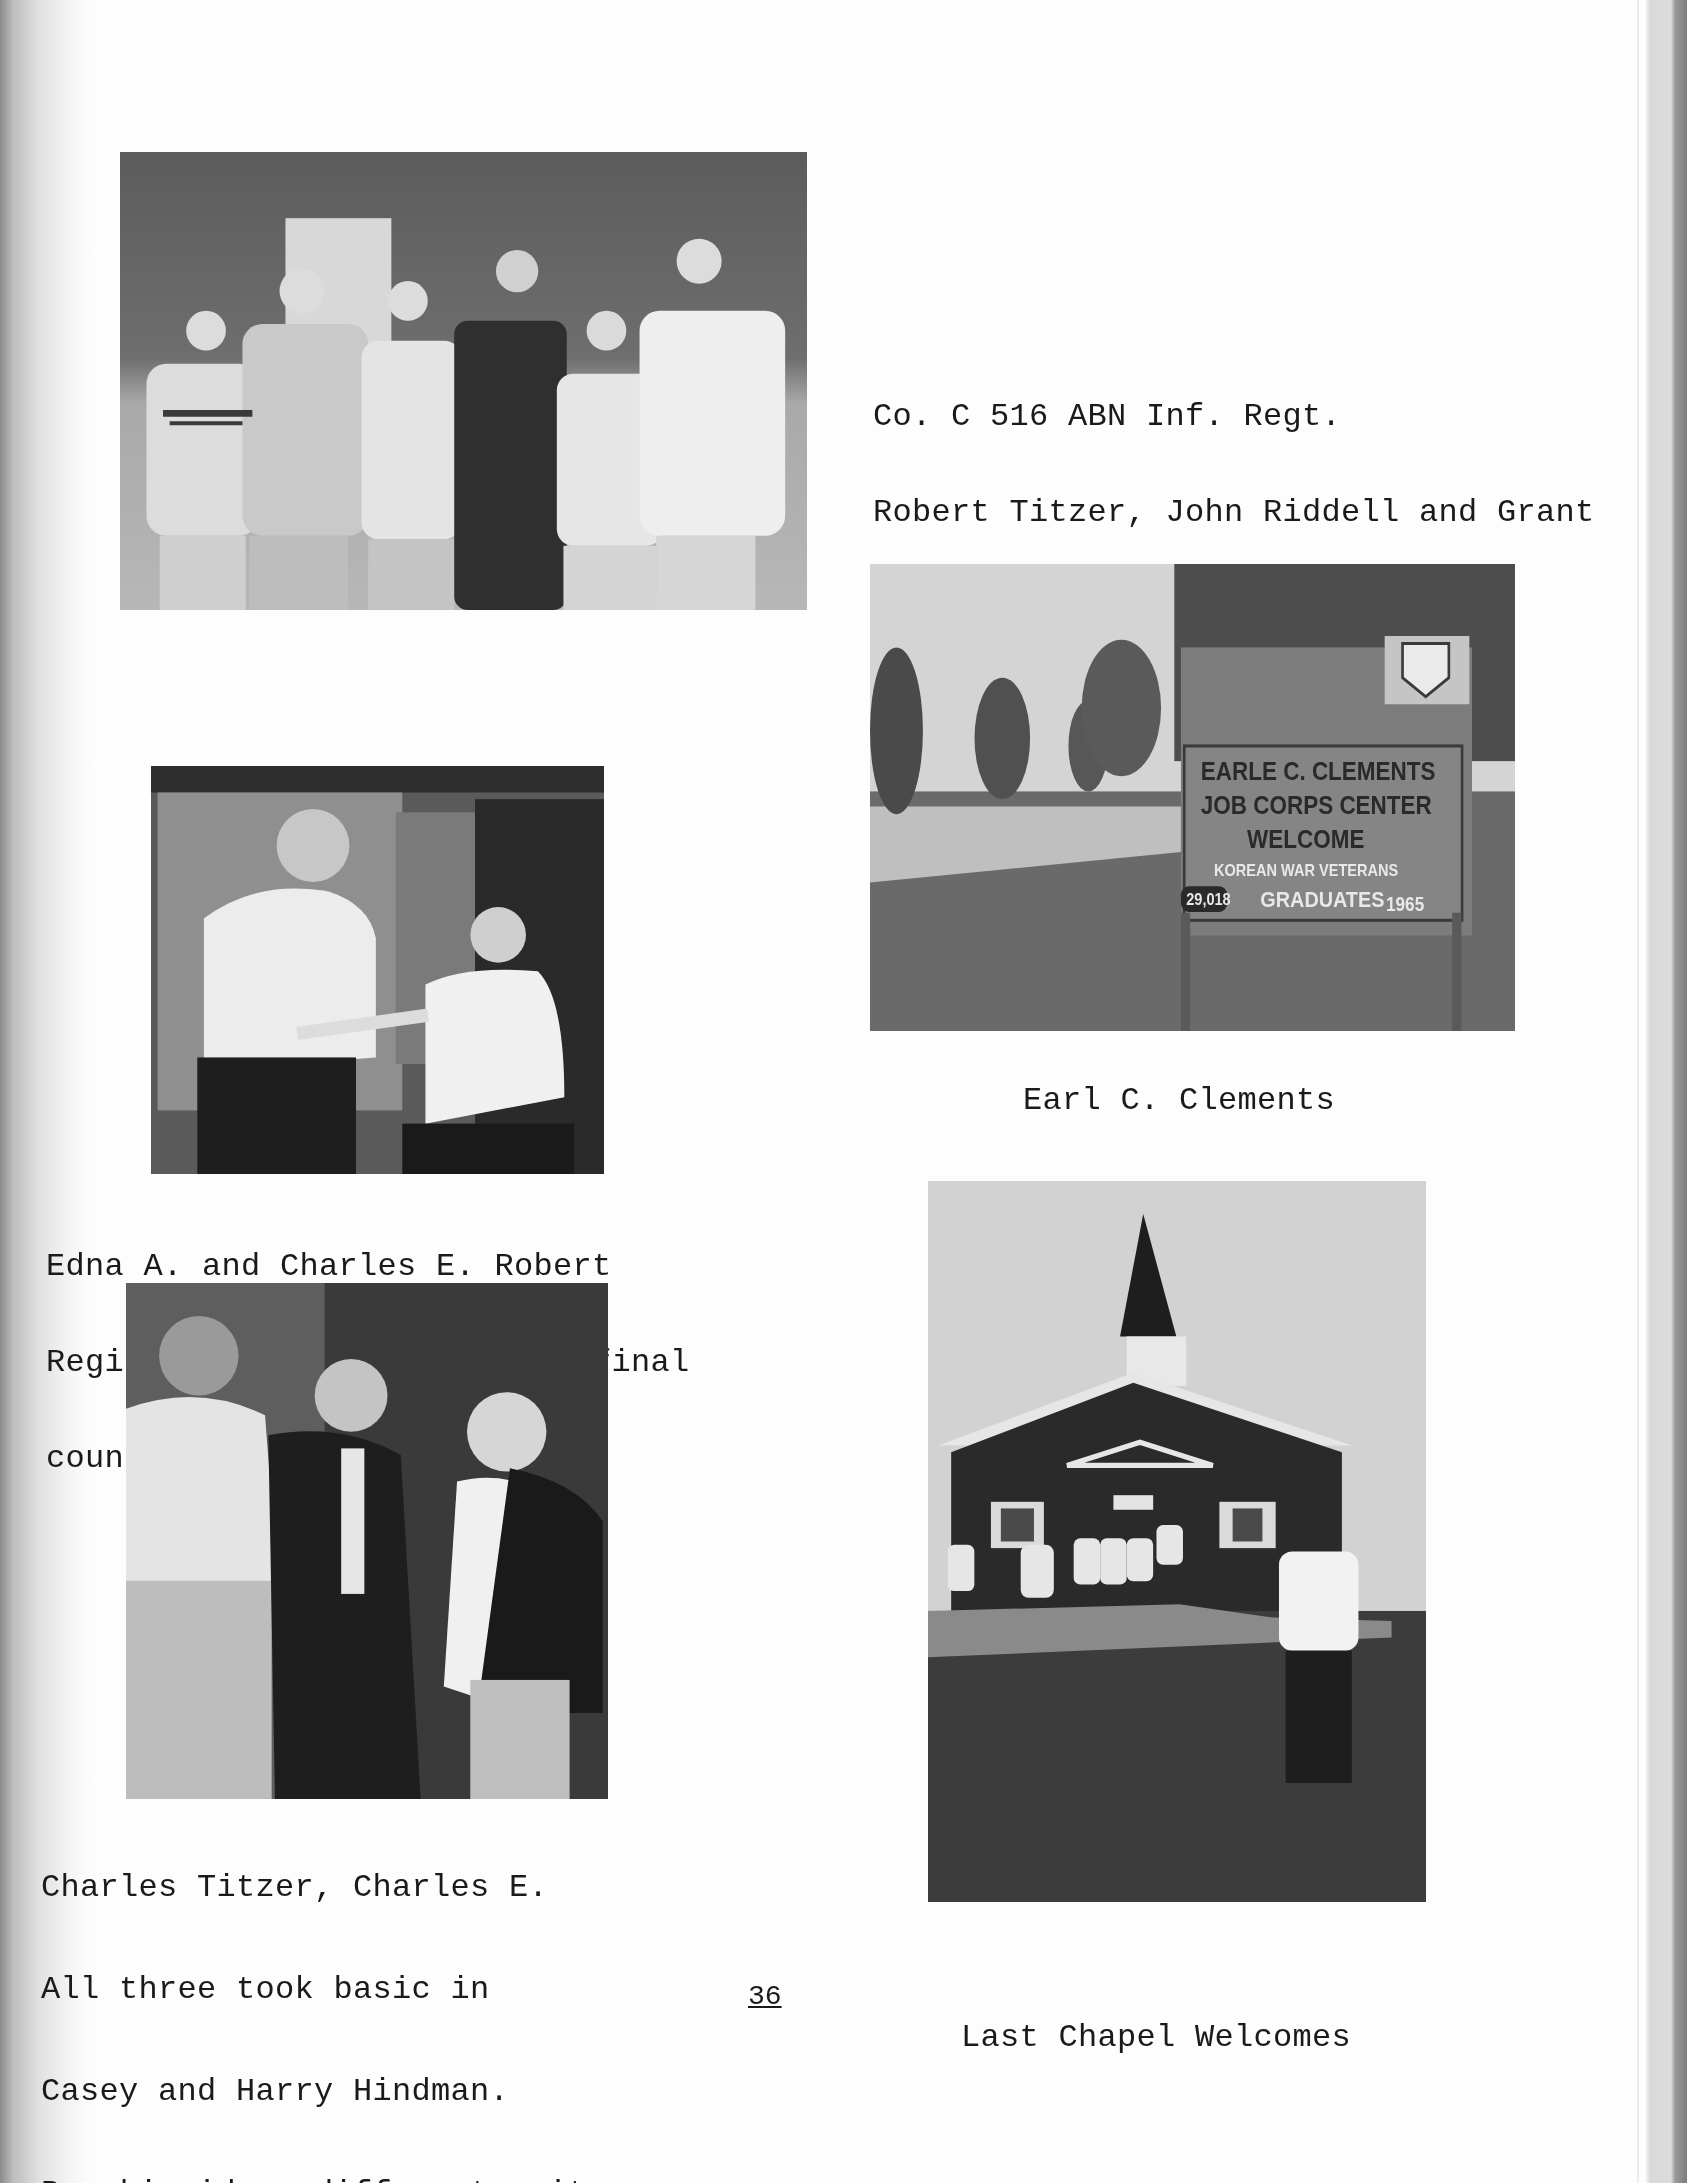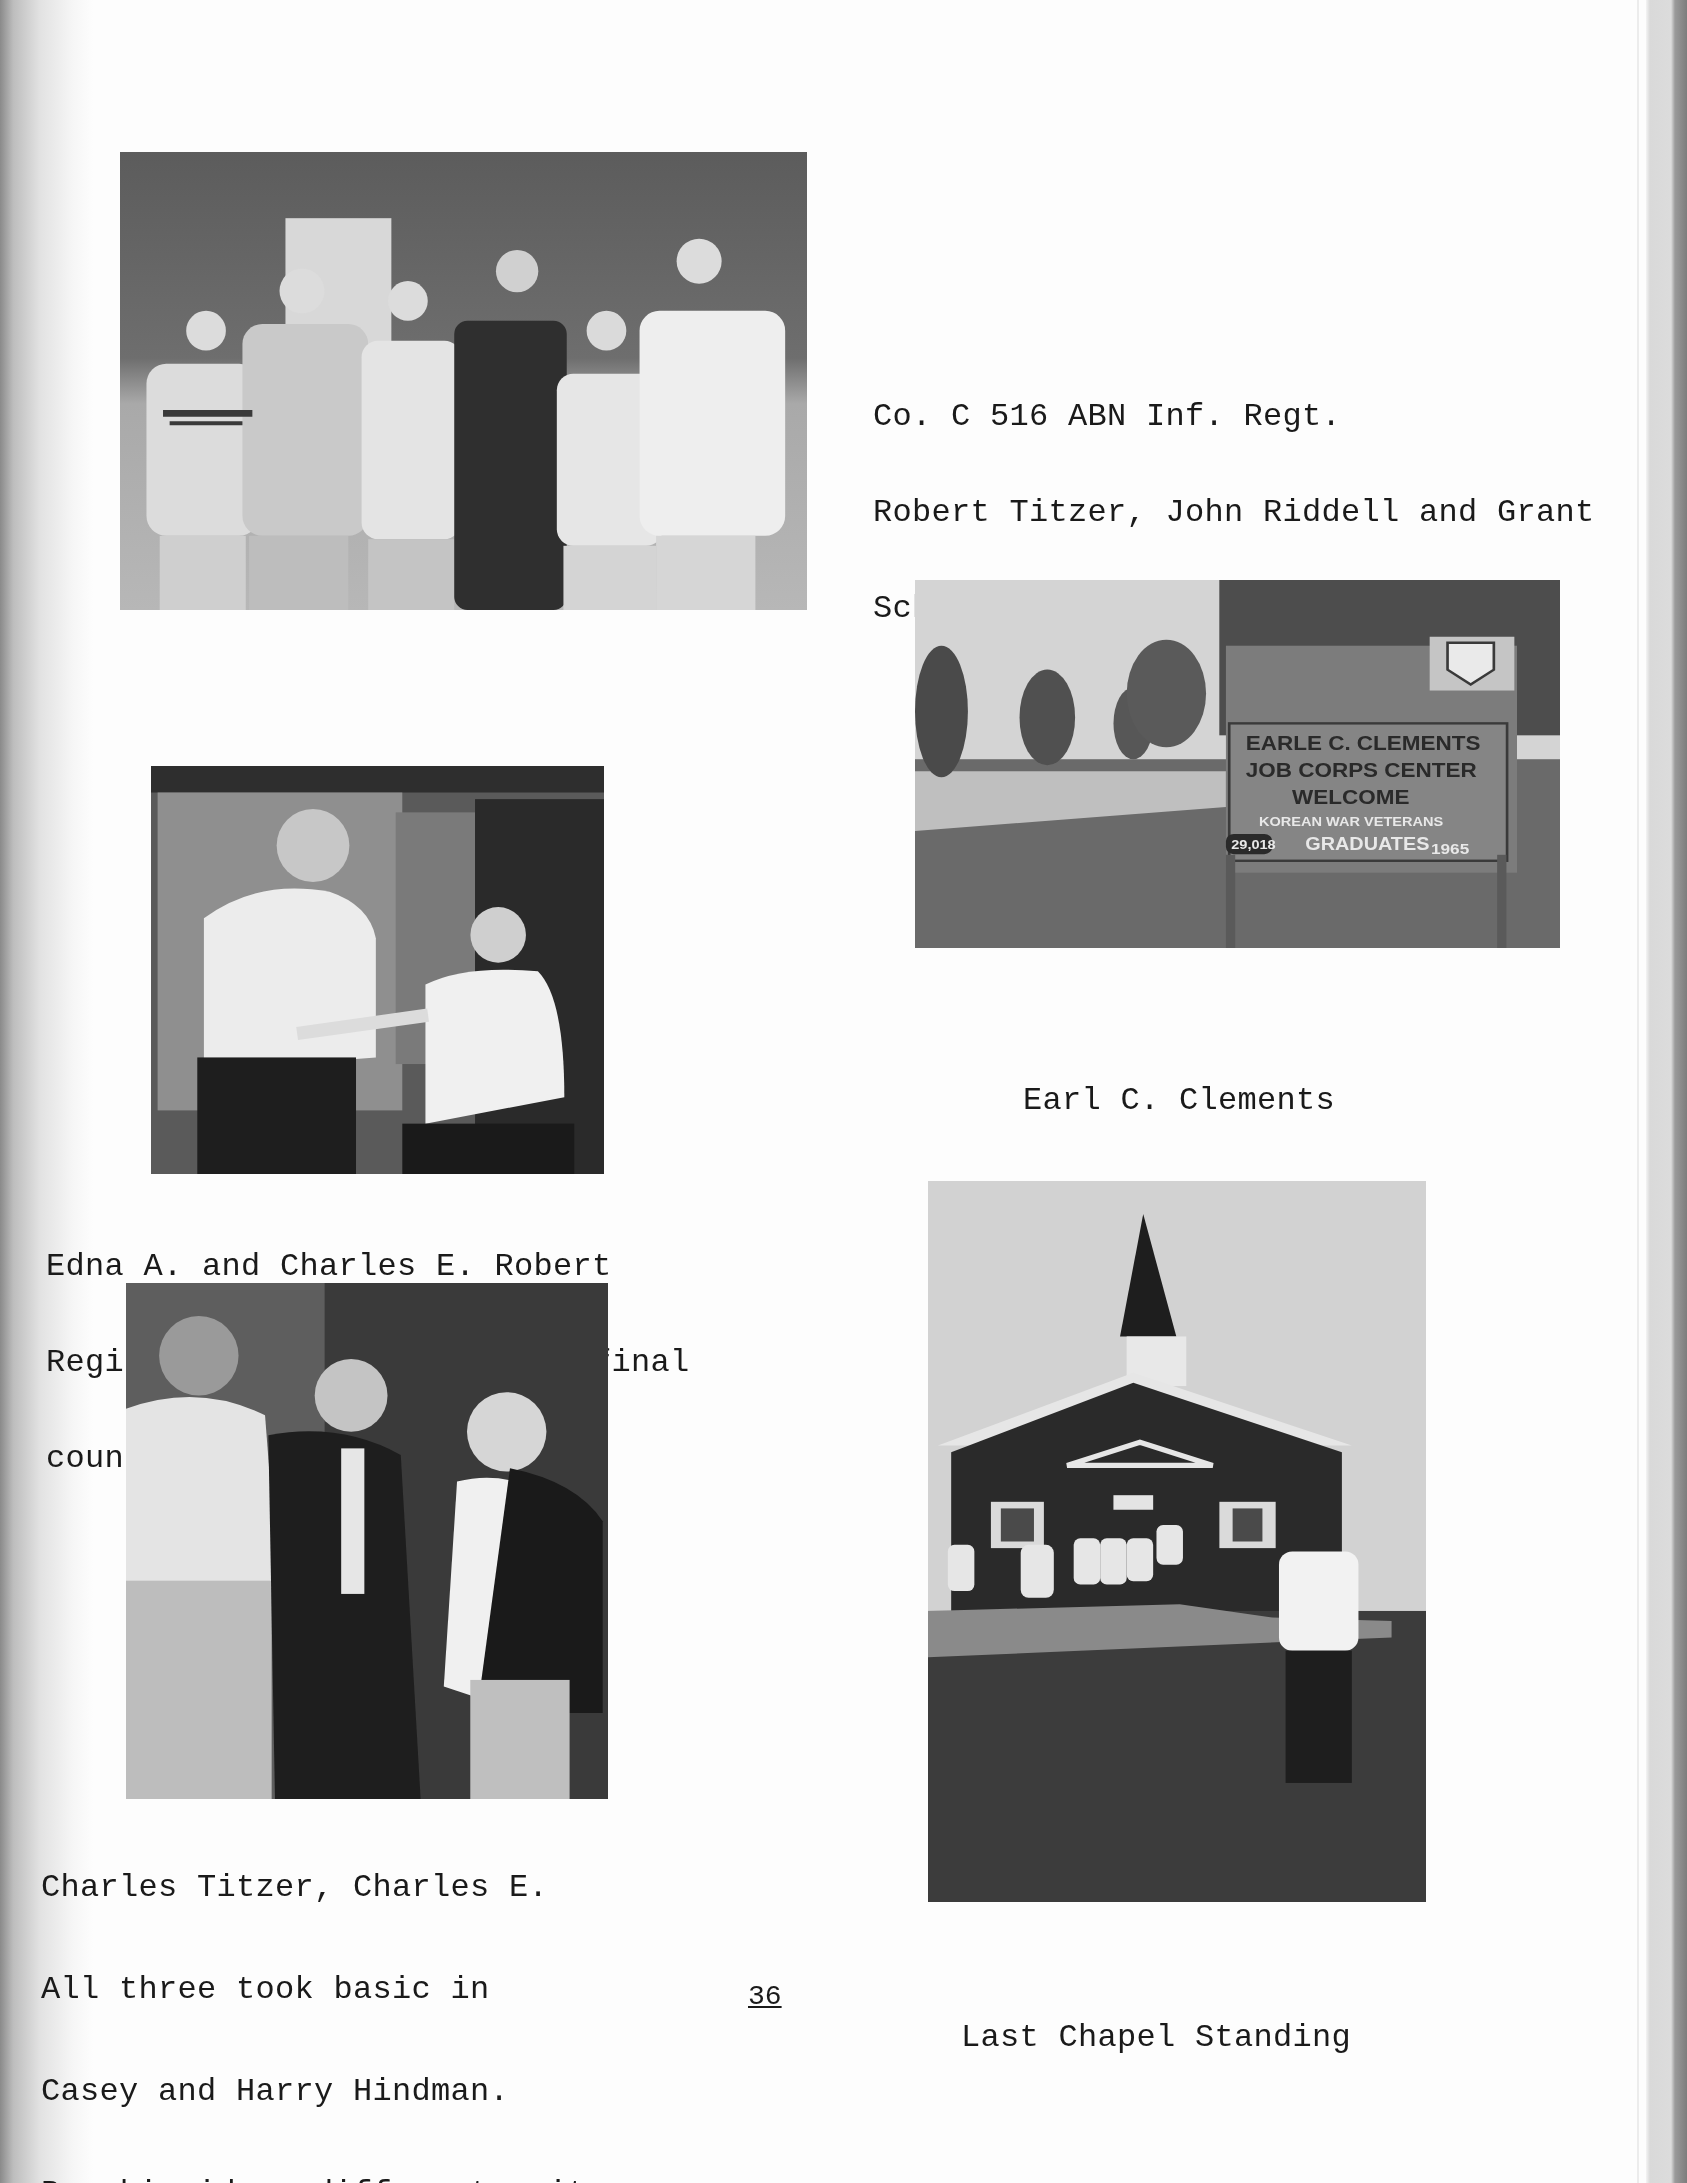--- a/index.html
+++ b/index.html
@@ -78,21 +78,21 @@
     </g>
   </svg>
 </div>
 
 <div class="caption" style="left:873px; top:337px;">
   <span class="line">Co. C 516 ABN Inf. Regt.</span>
   <span class="line">Robert Titzer, John Riddell and Grant</span>
   <span class="line">Schrader.</span>
 </div>
 
-<div class="photo" style="left:870px; top:580px; width:645px; height:368px;margin-left:45px;">
+<div class="photo" style="left:870px; top:564px; width:645px; height:467px;">
   <svg viewBox="0 0 975 616" preserveAspectRatio="none">
     <rect width="975" height="616" fill="#d4d4d4"></rect>
     <rect y="300" width="975" height="316" fill="#6a6a6a"></rect>
     <polygon points="0,320 470,320 470,380 0,420" fill="#bfbfbf"></polygon>
     <ellipse cx="40" cy="220" rx="40" ry="110" fill="#4a4a4a"></ellipse>
     <ellipse cx="200" cy="230" rx="42" ry="80" fill="#505050"></ellipse>
     <ellipse cx="330" cy="240" rx="30" ry="60" fill="#575757"></ellipse>
     <ellipse cx="380" cy="190" rx="60" ry="90" fill="#5a5a5a"></ellipse>
     <rect x="460" y="0" width="515" height="260" fill="#4d4d4d"></rect>
     <rect x="470" y="110" width="440" height="380" fill="#7c7c7c"></rect>
@@ -191,17 +191,17 @@
       <rect x="345" y="520" width="40" height="60" rx="10"></rect>
     </g>
     <rect x="0" y="650" width="752" height="440" fill="#3c3c3c"></rect>
     <polygon points="0,650 380,640 520,660 700,665 700,690 0,720" fill="#8a8a8a"></polygon>
     <rect x="530" y="560" width="120" height="150" rx="20" fill="#f2f2f2"></rect>
     <rect x="540" y="710" width="100" height="200" fill="#1e1e1e"></rect>
   </svg>
 </div>
 
 <div class="caption" style="left:961px; top:1958px;">
-  <span class="line">Last Chapel Standing</span>
+  <span class="line">Last Chapel Welcomes</span>
 </div>
 
 <div class="page-number" style="left:748px; top:1981px;">36</div>
 
 
 </body></html>

